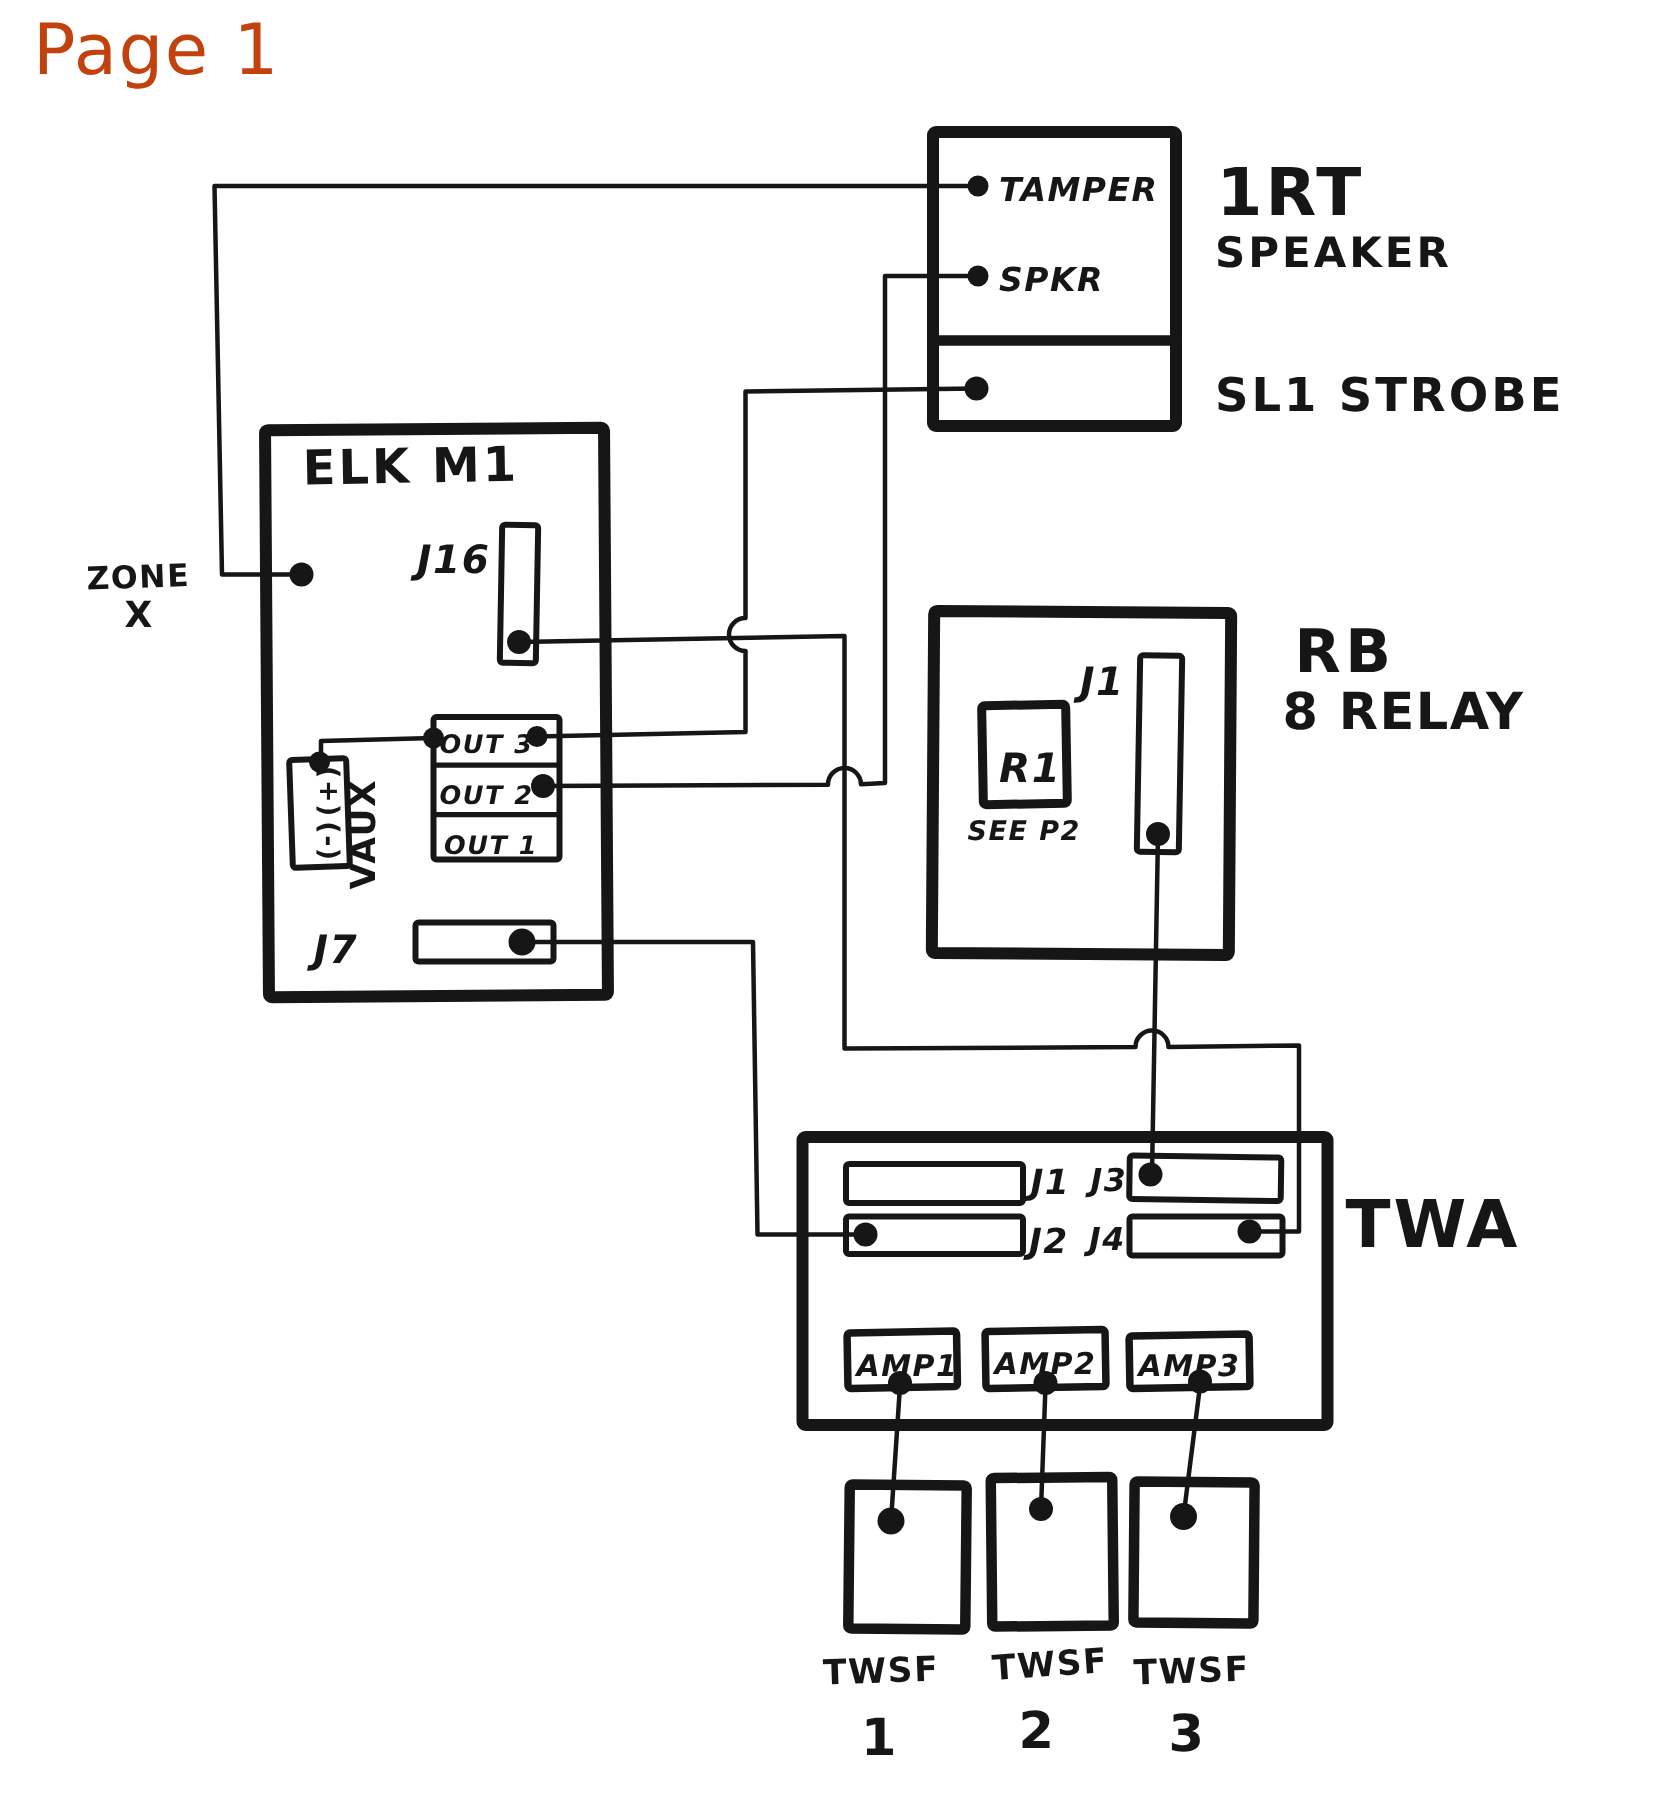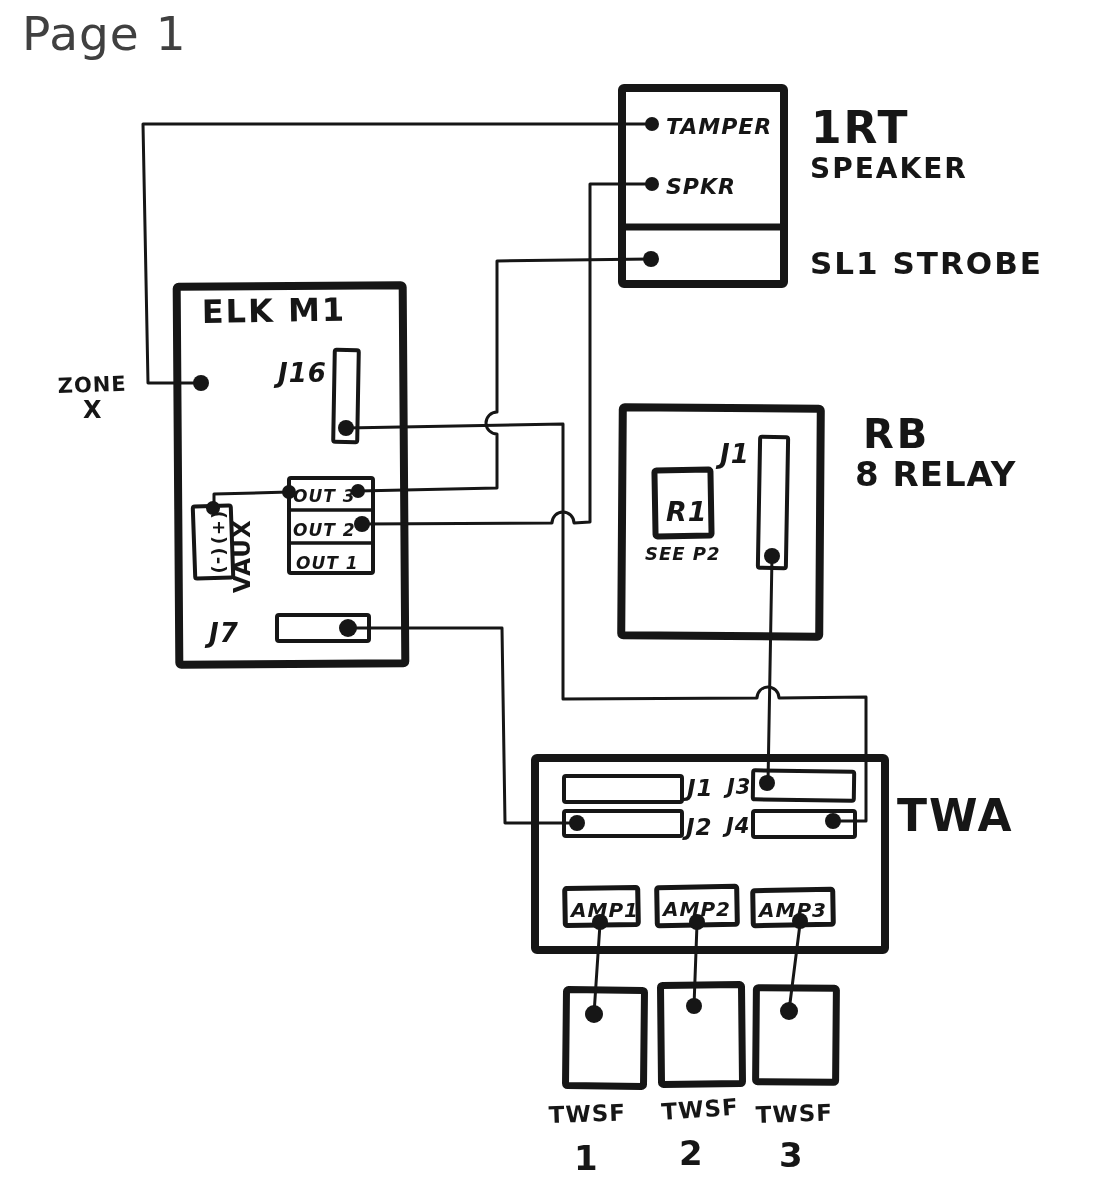--- a/index.html
+++ b/index.html
@@ -1,19 +1,19 @@
 <!DOCTYPE html>
 <html><head>
 <meta charset="utf-8">
 <style>
   html,body{margin:0;padding:0;background:#ffffff;}
   .page{position:relative;width:1109px;height:1200px;background:#ffffff;overflow:hidden;
         font-family:"DejaVu Sans",sans-serif;}
   .page-title{position:absolute;left:22px;top:6px;margin:0;font-size:47px;font-weight:500;
-        color:#404040;letter-spacing:1px;font-family:"DejaVu Sans",sans-serif;}
+        color:#c2410c;letter-spacing:1px;font-family:"DejaVu Sans",sans-serif;}
   svg text{font-family:"DejaVu Sans",sans-serif;font-weight:700;}
   svg .it{font-style:italic;}
 </style>
 </head>
 <body>
 
 <div class="page">
   <h1 class="page-title">Page 1</h1>
   <svg id="diagram" width="1109" height="1200" viewBox="0 0 1109 1200" xmlns="http://www.w3.org/2000/svg">
       <rect x="622" y="88" width="162" height="196" fill="none" stroke="#161616" stroke-width="8" rx="2" stroke-linejoin="round" transform="rotate(0 703 186)"></rect>

